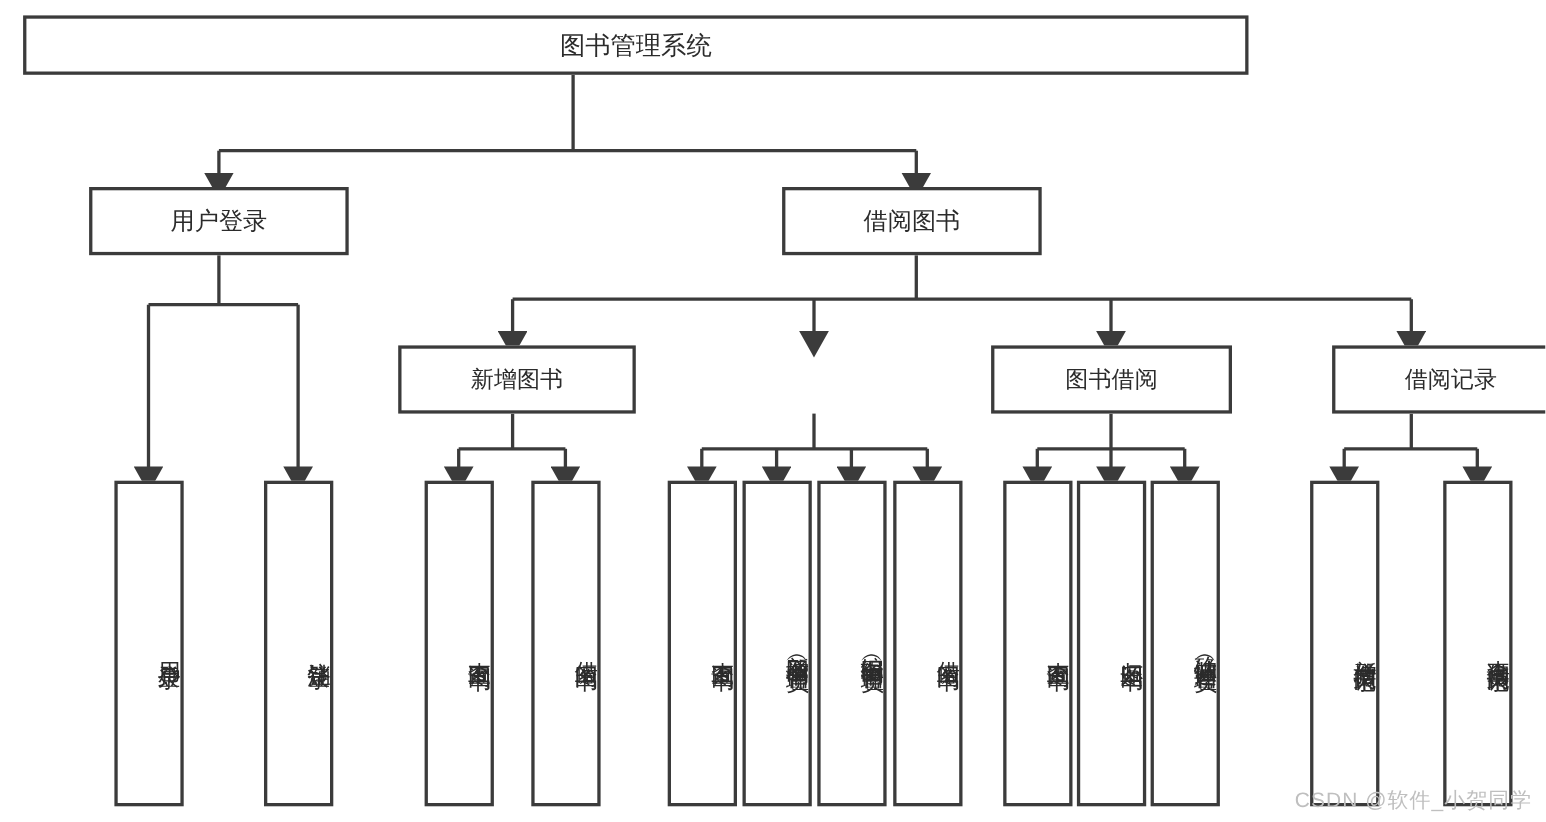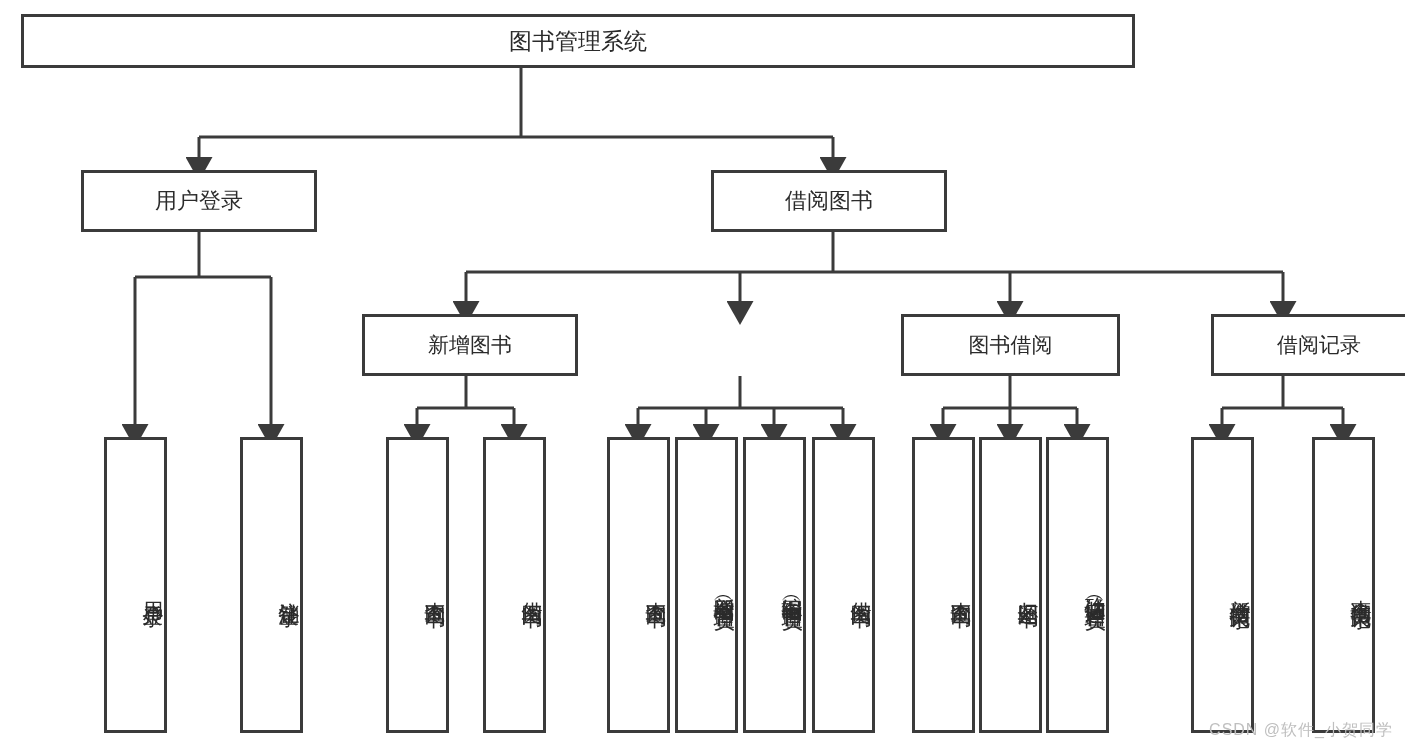--- a/index.html
+++ b/index.html
@@ -59,21 +59,21 @@
     white-space: nowrap;
   }
   .node.leaf .lbl {
     writing-mode: vertical-rl;
     text-orientation: upright;
   }
   #watermark {
     position: absolute;
     right: 12px;
     bottom: 6px;
-    font-size: 16px;
+    font-size: 19px;
     color: #bfbfbf;
     letter-spacing: 1px;
     z-index: 5;
     white-space: nowrap;
   }
 </style>
 </head>
 <body>
 
 <div id="canvas">

